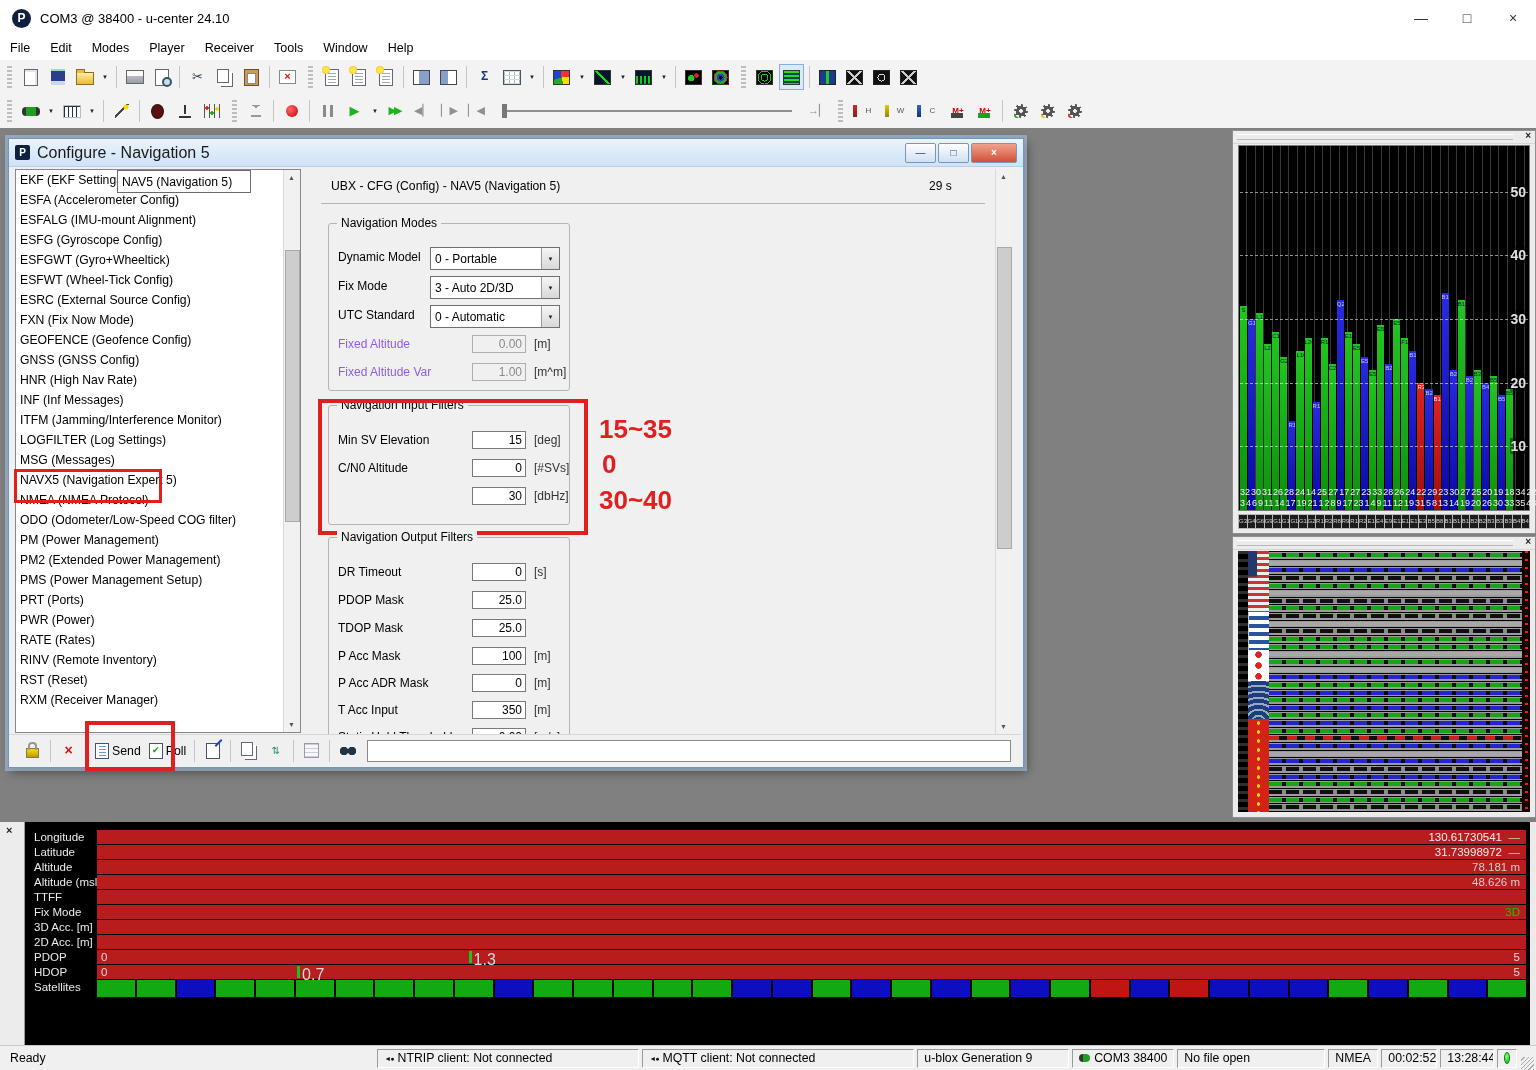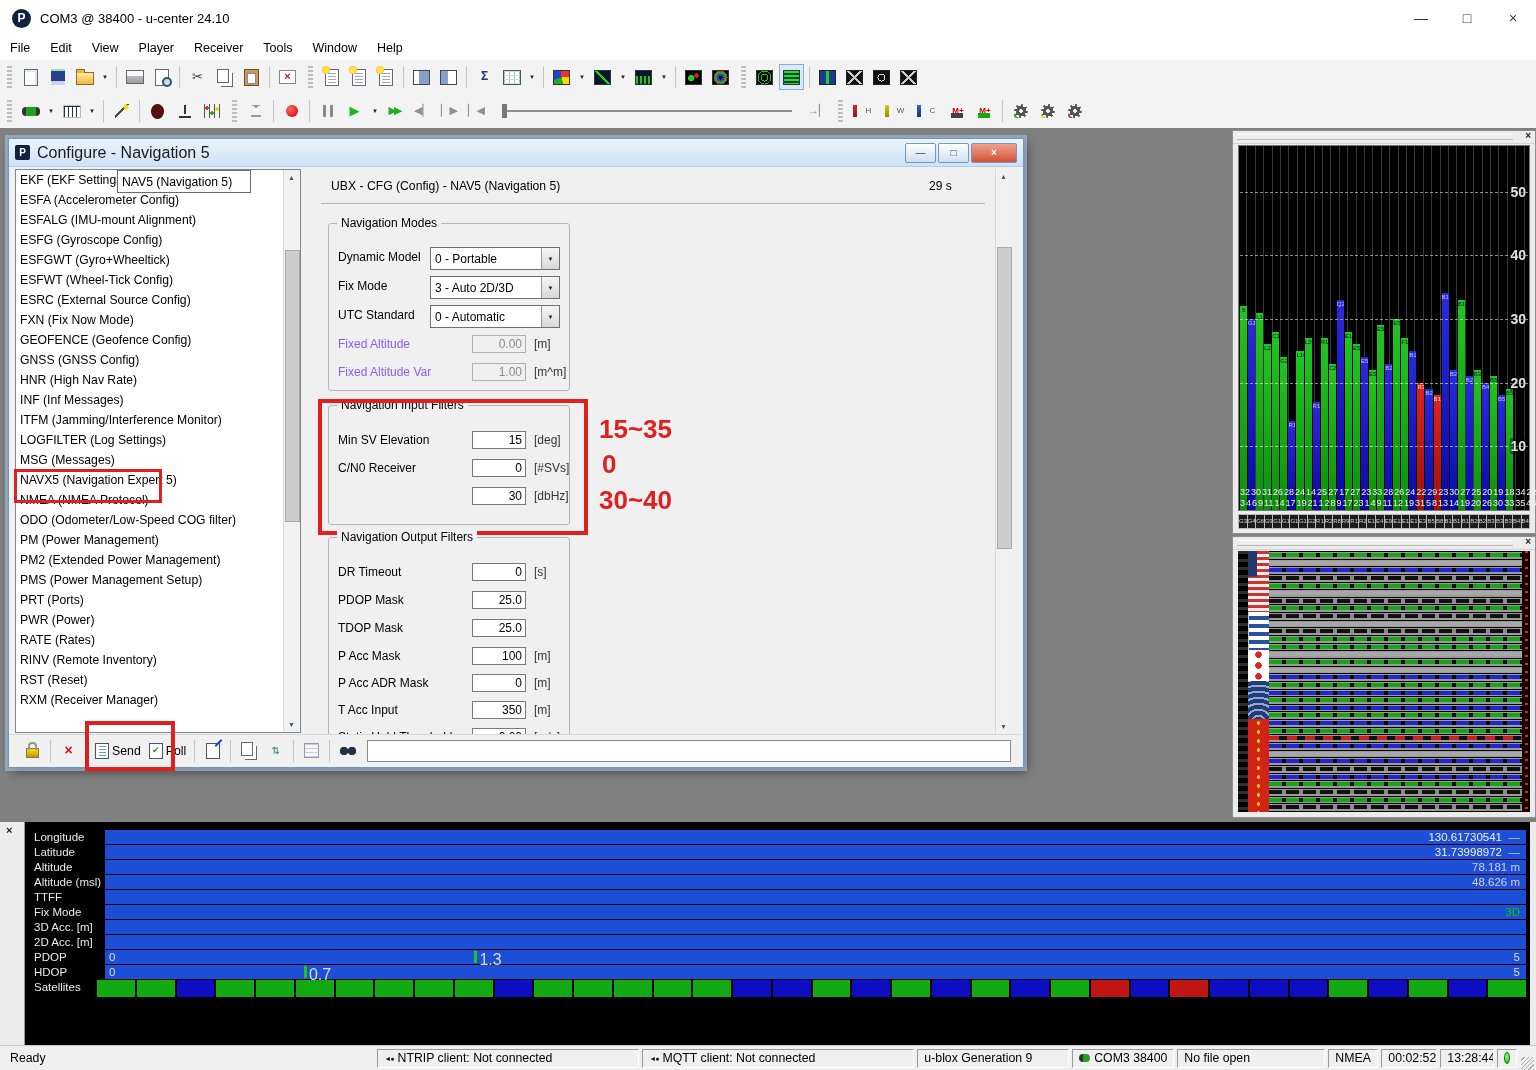--- a/index.html
+++ b/index.html
@@ -169,21 +169,21 @@
   .hp-w{background:#a8a8a8;}
   .hp-r{background:repeating-linear-gradient(90deg,#cf2020 0 10px,#101010 10px 18px);}
   #histredcol{position:absolute;right:0;top:0;bottom:0;width:8px;background:repeating-linear-gradient(180deg,#d22 0 2px,transparent 2px 8px) 50% 0/3px 100% no-repeat,#150000;}
   
   #btm{left:0;top:822px;width:1536px;height:223px;background:#000;}
   #btmstrip{position:absolute;left:0;top:0;width:24px;height:100%;background:#ececec;border-right:1px solid #9a9a9a;}
   #btmclose{position:absolute;left:6px;top:2px;font-size:11px;font-weight:bold;color:#222;}
   #btmrstrip{position:absolute;right:0;top:0;width:6px;height:100%;background:#ececec;}
   .drow{position:absolute;left:0;width:100%;height:14px;}
   .dlabel{position:absolute;left:34px;top:1px;color:#eaeaea;font-size:11.5px;white-space:nowrap;}
-  .dbar{position:absolute;left:105px;right:10px;top:0;height:14px;background:#1d4ed8;border-bottom:1px solid #000;}
+  .dbar{position:absolute;left:97px;right:10px;top:0;height:14px;background:#b91c1c;border-bottom:1px solid #000;}
   .dval{position:absolute;right:24px;top:1px;color:#f0f0f0;font-size:11.5px;}
   .dtrail{position:absolute;right:6px;top:1px;color:#cfcfcf;font-size:11.5px;}
   .dmin{position:absolute;left:4px;top:1px;color:#dcdcdc;font-size:11.5px;}
   .dmax{position:absolute;right:6px;top:1px;color:#dcdcdc;font-size:11.5px;}
   .dmark{position:absolute;top:1px;width:3px;height:12px;background:#1bc51b;}
   .dmarklab{position:absolute;top:1px;color:#dcdcdc;font-size:16px;}
   #sats{position:absolute;left:97px;right:10px;top:0;height:17px;display:flex;gap:2px;}
   .seg{flex:1;}
   .seg.g{background:#12a912;} .seg.b{background:#0d0dc2;} .seg.r{background:#c01515;}
   
@@ -208,21 +208,21 @@
     <div id="winctl">
       <span class="wbtn">—</span>
       <span class="wbtn">□</span>
       <span class="wbtn">×</span>
     </div>
   </div>
 
   <div class="abs" id="menubar">
       <div class="mitem">File</div>
       <div class="mitem">Edit</div>
-      <div class="mitem">View</div>
+      <div class="mitem">Modes</div>
       <div class="mitem">Player</div>
       <div class="mitem">Receiver</div>
       <div class="mitem">Tools</div>
       <div class="mitem">Window</div>
       <div class="mitem">Help</div>
     </div>
 
   <div class="abs tbar" id="tb1">
       <span class="tgrip"></span>
       <button class="tbtn">
@@ -500,21 +500,21 @@
       </div>
 
       <div class="gbox" style="left:19px;top:238px;width:240px;height:118px;">
         <span class="legend">Navigation Input Filters</span>
         <div class="frow" style="top:24px;">
           <span class="flabel">Min SV Elevation</span>
           <input class="tin" value="15" style="">
           <span class="funit">[deg]</span>
         </div>
         <div class="frow" style="top:52px;">
-          <span class="flabel">C/N0 Receiver</span>
+          <span class="flabel">C/N0 Altitude</span>
           <input class="tin" value="0" style="">
           <span class="funit">[#SVs]</span>
         </div>
         <div class="frow" style="top:80px;">
           <input class="tin" value="30" style="">
           <span class="funit">[dbHz]</span>
         </div>
       </div>
 
       <div class="rbox rbox4" style="left: 9px; top: 232px; width: 262px; height: 128px; border-color: rgb(224, 31, 31);"></div>

